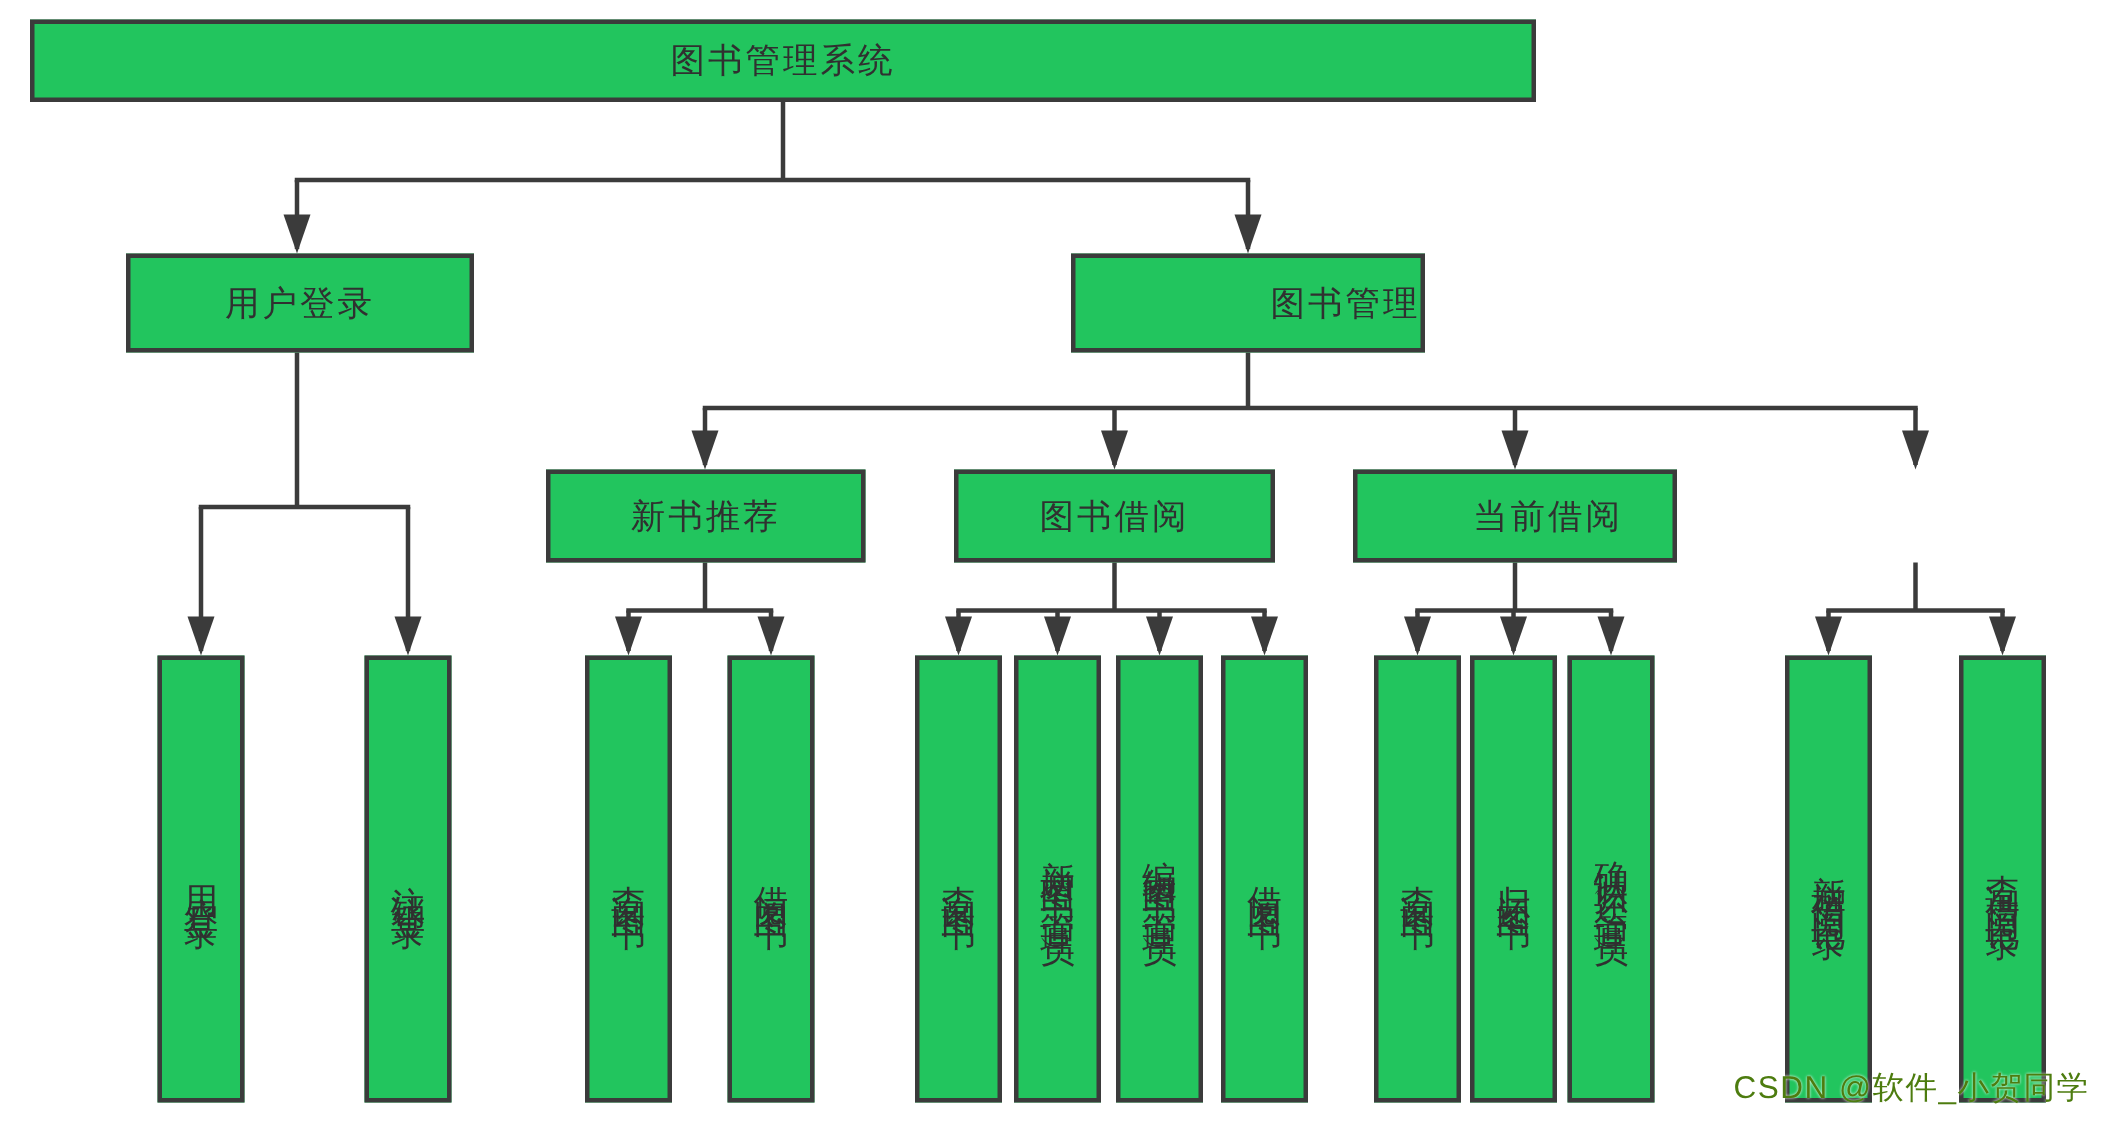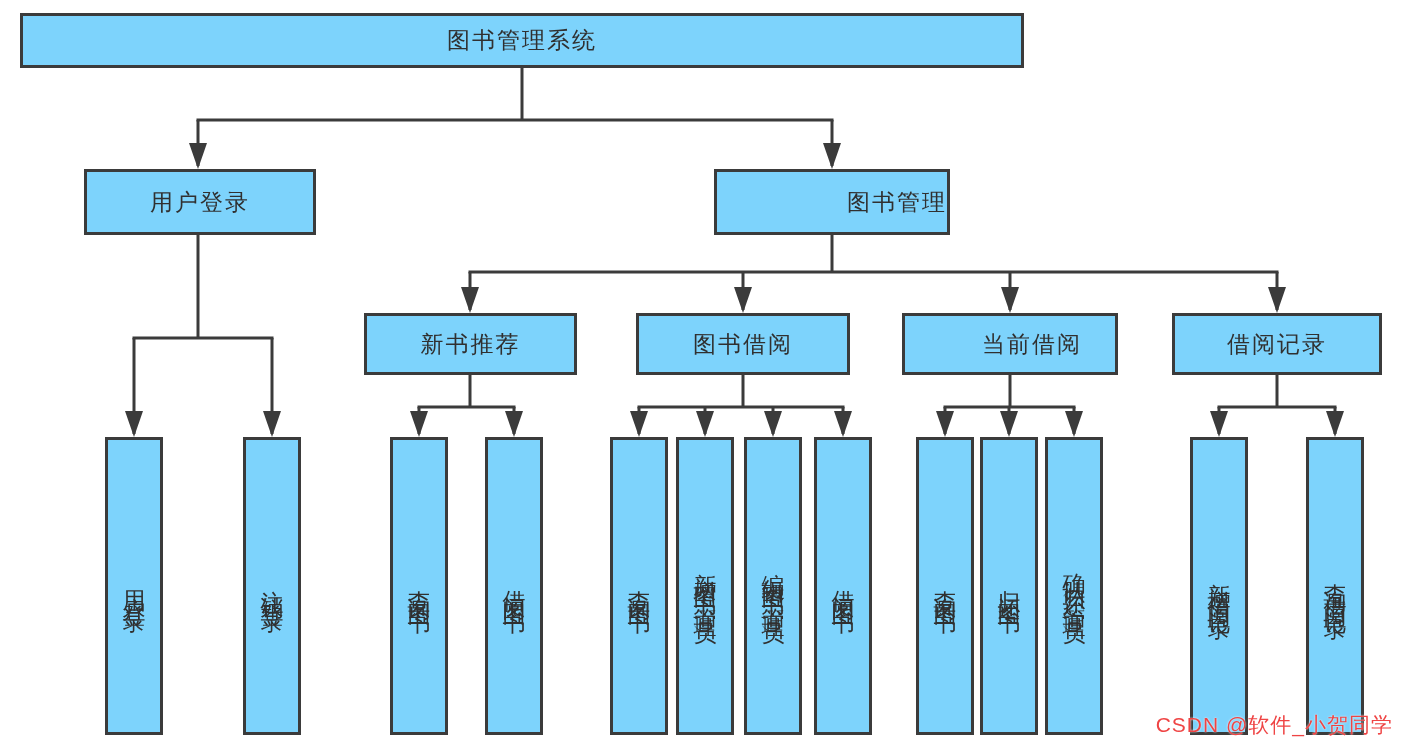--- a/index.html
+++ b/index.html
@@ -13,21 +13,21 @@
   }
   .connectors {
     position: absolute;
     left: 0; top: 0;
     width: 1405px; height: 747px;
   }
   .node {
     position: absolute;
     box-sizing: border-box;
     border: 3px solid #3b3b3b;
-    background: #7dd3fc;
+    background: #22c55e;
     display: flex;
     align-items: center;
     justify-content: center;
     color: #303030;
     font-size: 23px;
     letter-spacing: 2px;
     text-align: center;
   }
   .node.root  { left: 20px;  top: 13px;  width: 1004px; height: 55px; }
   .node.lv2a  { left: 84px;  top: 169px; width: 232px;  height: 66px; }
@@ -43,21 +43,21 @@
     text-orientation: mixed;
     line-height: 1;
     letter-spacing: 7px;
     font-size: 23px;
   }
   .watermark {
     position: absolute;
     right: 12px;
     bottom: 8px;
     font-size: 21px;
-    color: #ef4444;
+    color: #4d7c0f;
     letter-spacing: 1px;
     z-index: 5;
     text-shadow: 0 0 2px #ffffff;
     pointer-events: none;
     white-space: nowrap;
   }
 </style>
 </head>
 <body>
 
@@ -142,23 +142,20 @@
 
   <div class="node lv3 lv3a">
     <span>新书推荐</span>
   </div>
   <div class="node lv3 lv3b">
     <span>图书借阅</span>
   </div>
   <div class="node lv3 lv3c">
     <span>当前借阅</span>
   </div>
-  <div class="node lv3 lv3d">
-    <span>借阅记录</span>
-  </div>
 
   <div class="node leaf" style="left:105px">
     <span>用户登录</span>
   </div>
   <div class="node leaf" style="left:243px">
     <span>注销登录</span>
   </div>
   <div class="node leaf" style="left:390px">
     <span>查询图书</span>
   </div>

